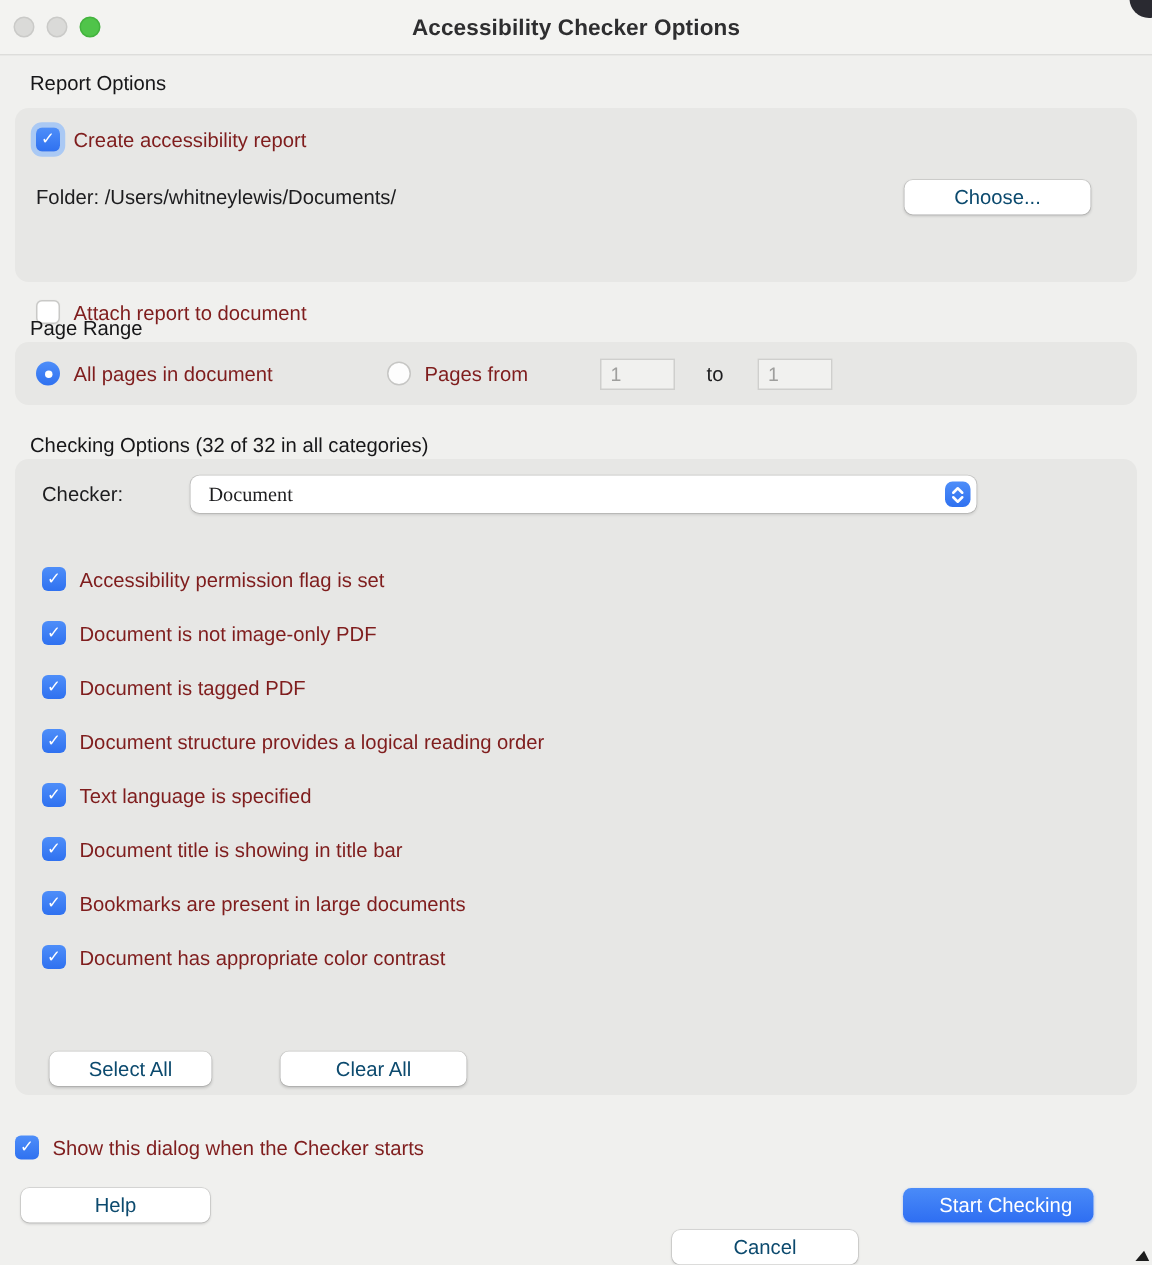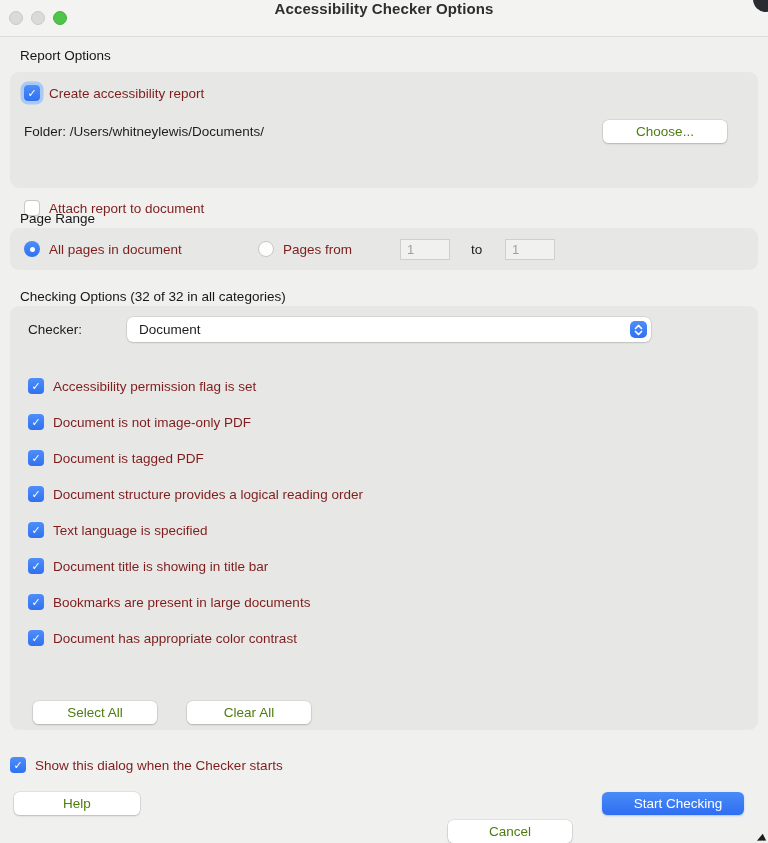--- a/index.html
+++ b/index.html
@@ -8,21 +8,21 @@
     font-family:"Liberation Sans","DejaVu Sans",sans-serif;
     font-size:13.5px; color:#1d1d1f;
     background:#f0f0ee; overflow:hidden; position:relative;
   }
   .window { position:absolute; inset:0; background:#f0f0ee; }
 
   
   .titlebar {
     position:absolute; left:0; top:0; width:768px; height:37px;
     background:#f3f3f1; border-bottom:1px solid #dddddb;
-    display:flex; justify-content:center;
+    display:flex; align-items:center; justify-content:center;
   }
   .title { font-weight:bold; font-size:15px; color:#2e2e30; letter-spacing:.1px; }
   .lights { position:absolute; left:9px; top:11px; display:flex; gap:8px; }
   .light { width:14px; height:14px; border-radius:50%; }
   .light.gray  { background:#dadad8; border:1px solid #cacac8; }
   .light.green { background:#50c44a; border:1px solid #43b33e; }
   .corner-arc {
     position:absolute; top:-14px; right:-11px; width:26px; height:26px;
     border-radius:50%; background:#2a2a31; z-index:5;
   }
@@ -57,21 +57,21 @@
   .radio { width:16px; height:16px; border-radius:50%; flex:0 0 16px;
     display:flex; align-items:center; justify-content:center; }
   .radio.selected { background:linear-gradient(#4e8ef9,#2f71f0); }
   .radio.selected::after { content:""; width:5px; height:5px; border-radius:50%; background:#fff; }
   .radio.unselected { background:#fdfdfd; border:1px solid #c6c6c4; }
 
   .check-row { position:absolute; display:flex; align-items:center; gap:9px; }
 
   .btn {
     position:absolute; height:23px; border-radius:5.5px;
-    background:#ffffff; color:#4d7c0f; font-size:13.5px;
+    background:#ffffff; color:#0c4a6e; font-size:13.5px;
     font-family:inherit; border:none;
     box-shadow:0 0 0 .5px rgba(0,0,0,.12), 0 1px 2px rgba(0,0,0,.18);
     display:flex; align-items:center; justify-content:center; cursor:default;
   }
   .btn.primary {
     background:linear-gradient(#4a8bf8,#2e6ef2); color:#ffffff;
     box-shadow:0 1px 2px rgba(46,110,242,.35);
   }
 
   .text-input {
@@ -139,21 +139,21 @@
     <div class="text-input" style="left:390px; top:11px;">1</div>
     <div style="position:absolute; left:461px; top:14px;">to</div>
     <div class="text-input" style="left:495px; top:11px;">1</div>
   </div>
 
   <div class="section-label" style="top:289px;">Checking Options (32 of 32 in all categories)</div>
 
   <div class="panel" style="top:306px; height:424px;">
     <div style="position:absolute; left:18px; top:16px;">Checker:</div>
 
-    <div class="select" style="left:117px; top:11px; width:524px;">
+    <div class="select" style="left:117px; top:11px; width:524px;font-family:Liberation Serif, serif;">
       <span>Document</span>
       <span class="chev">
         <svg width="11" height="12" viewBox="0 0 11 12">
           <polyline points="2.5,4.5 5.5,1.5 8.5,4.5" fill="none" stroke="#fff" stroke-width="1.7" stroke-linecap="round" stroke-linejoin="round"></polyline>
           <polyline points="2.5,7.5 5.5,10.5 8.5,7.5" fill="none" stroke="#fff" stroke-width="1.7" stroke-linecap="round" stroke-linejoin="round"></polyline>
         </svg>
       </span>
     </div>
 
     <div class="check-row" style="left:18px; top:72px;">
@@ -182,26 +182,26 @@
     </div>
     <div class="check-row" style="left:18px; top:288px;">
       <span class="cb checked">✓</span>
       <span class="row-label">Bookmarks are present in large documents</span>
     </div>
     <div class="check-row" style="left:18px; top:324px;">
       <span class="cb checked">✓</span>
       <span class="row-label">Document has appropriate color contrast</span>
     </div>
 
-    <button class="btn" style="left:23px; top:395px; width:124px;">Select All</button>
+    <button class="btn" style="left:23px; top:395px; width:108px;">Select All</button>
     <button class="btn" style="left:177px; top:395px; width:124px;">Clear All</button>
   </div>
 
   <div class="check-row" style="left:10px; top:757px;">
     <span class="cb checked">✓</span>
     <span class="row-label">Show this dialog when the Checker starts</span>
   </div>
 
   <button class="btn" style="left:14px; top:792px; width:126px;">Help</button>
   <button class="btn" style="left:448px; top:792px; width:124px;margin-top:28px;">Cancel</button>
-  <button class="btn primary" style="left:602px; top:792px; width:142px;padding-left:10px;">Start Checking</button>
+  <button class="btn primary" style="left:602px; top:792px; width:127px;padding-left:10px;">Start Checking</button>
 
 </div>
 
 </body></html>

